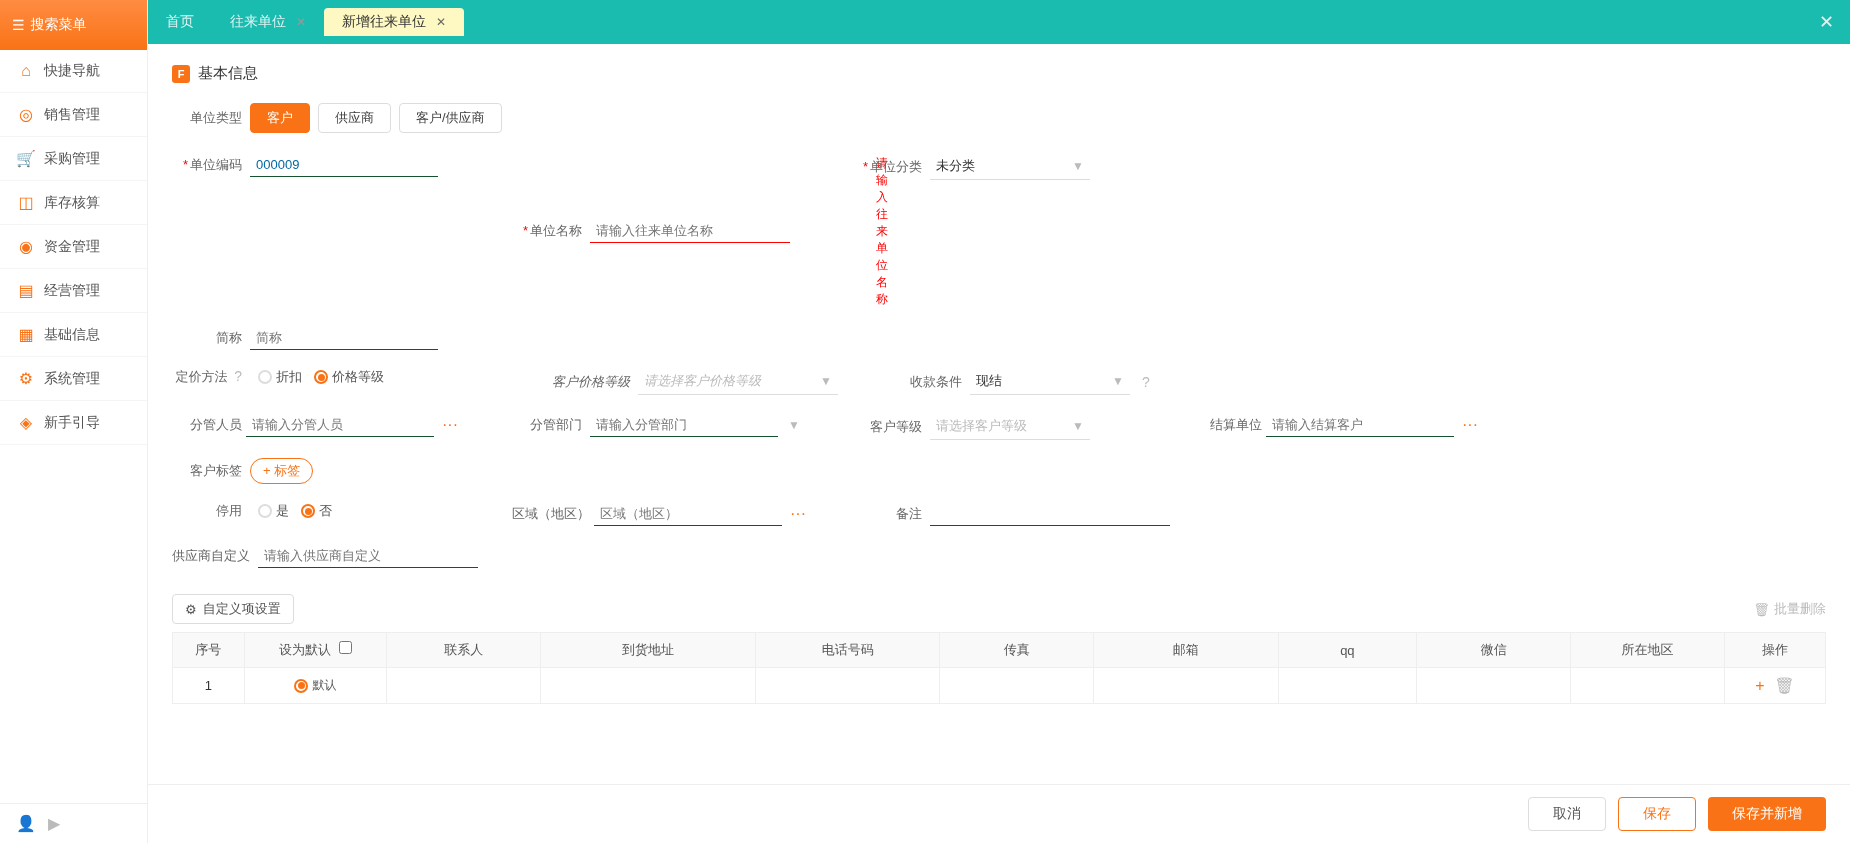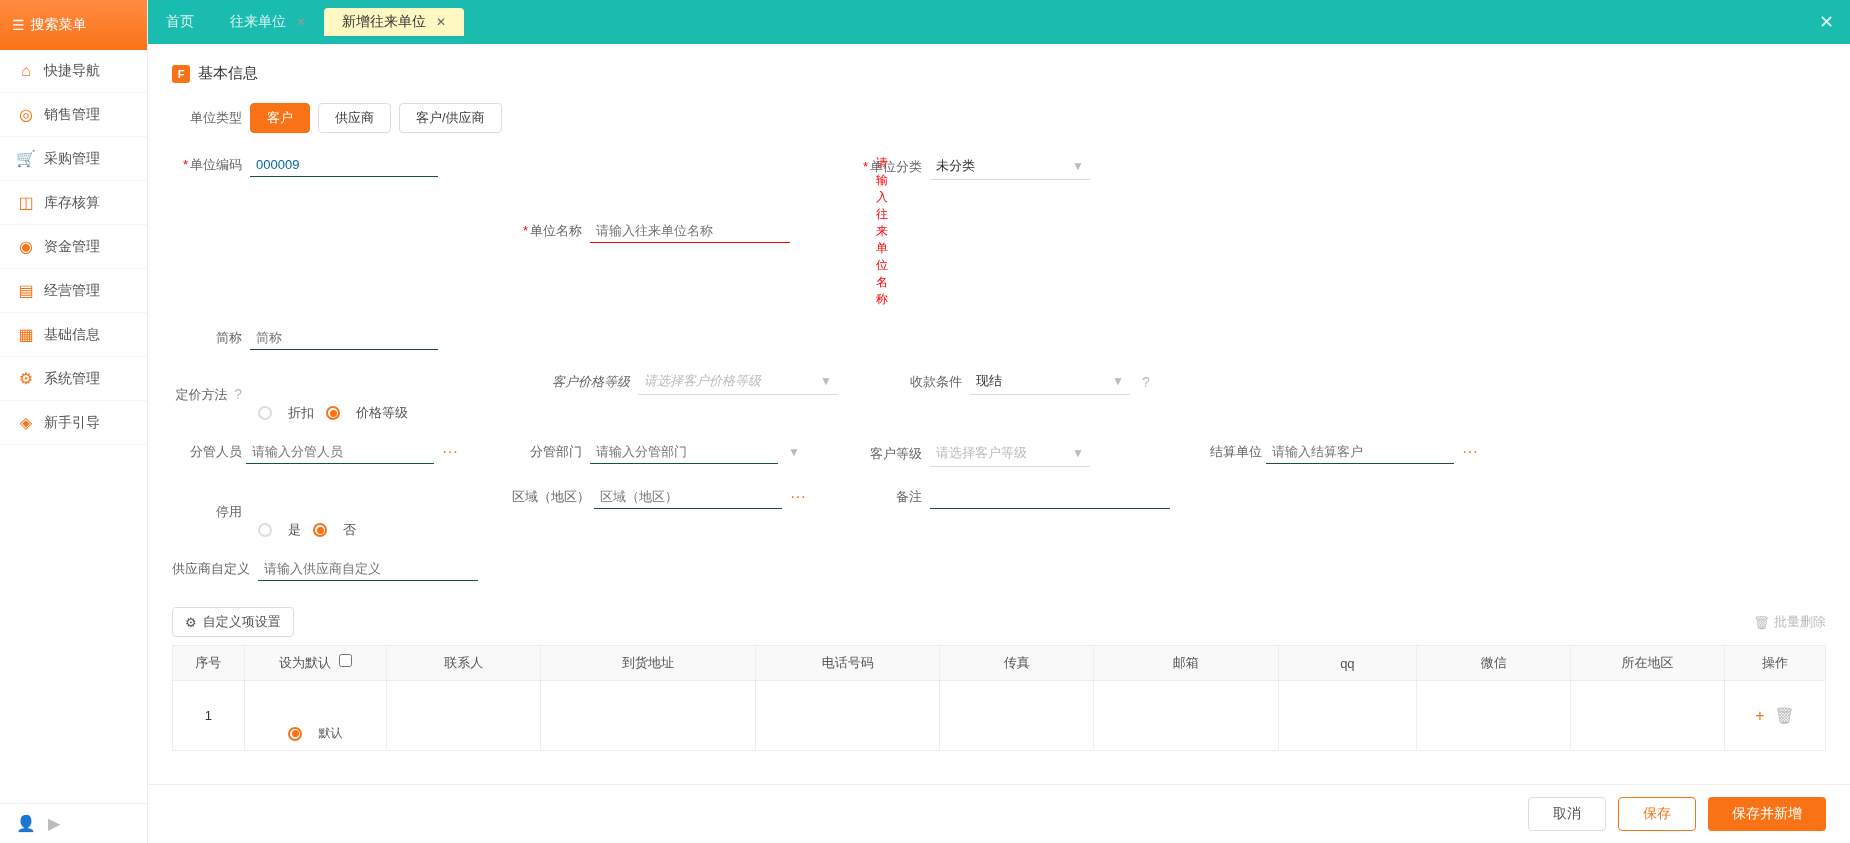--- a/index.html
+++ b/index.html
@@ -183,21 +183,21 @@
       min-width: 160px;
       cursor: pointer;
       gap: 4px;
       color: #bbb;
       font-size: 13px;
     }
     .select-field .select-value { color: #333; }
     .select-arrow { margin-left: auto; color: #bbb; font-size: 12px; }
 
     .radio-group { display: flex; align-items: center; gap: 12px; }
-    .radio-item { display: flex; align-items: center; gap: 16px; cursor: pointer; font-size: 13px; color: #555; margin-top: 36px; }
+    .radio-item { display: flex; align-items: center; gap: 4px; cursor: pointer; font-size: 13px; color: #555; }
     .radio-circle {
       width: 14px; height: 14px; border-radius: 50%;
       border: 2px solid #ddd;
       display: flex; align-items: center; justify-content: center;
     }
     .radio-circle.checked { border-color: #f97316; }
     .radio-circle.checked::after {
       content: ''; width: 7px; height: 7px; border-radius: 50%; background: #f97316;
     }
 
@@ -481,20 +481,26 @@
           <span class="select-arrow">▼</span>
         </div>
       </div>
       <div class="form-field" style="flex:1;max-width:340px;gap:4px;">
         <span class="form-label">结算单位</span>
         <input class="form-input" type="text" style="min-width: 150px;" placeholder="请输入结算客户">
         <span class="more-btn">···</span>
       </div>
     </div>
 
+    <div class="form-row">
+      <div class="form-field">
+        <span class="form-label">客户标签</span>
+        <button class="tag-btn">+ 标签</button>
+      </div>
+    </div>
 
     <div class="form-row">
       <div class="form-field" style="flex:1;max-width:340px;">
         <span class="form-label">停用</span>
         <div class="radio-group" style="margin-left:8px;">
           <label class="radio-item">
             <div class="radio-circle"></div>
             <span>是</span>
           </label>
           <label class="radio-item">

